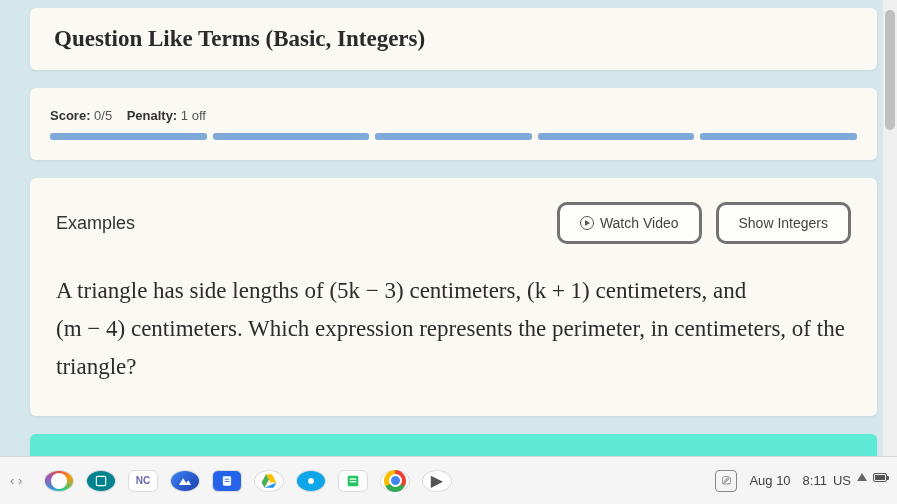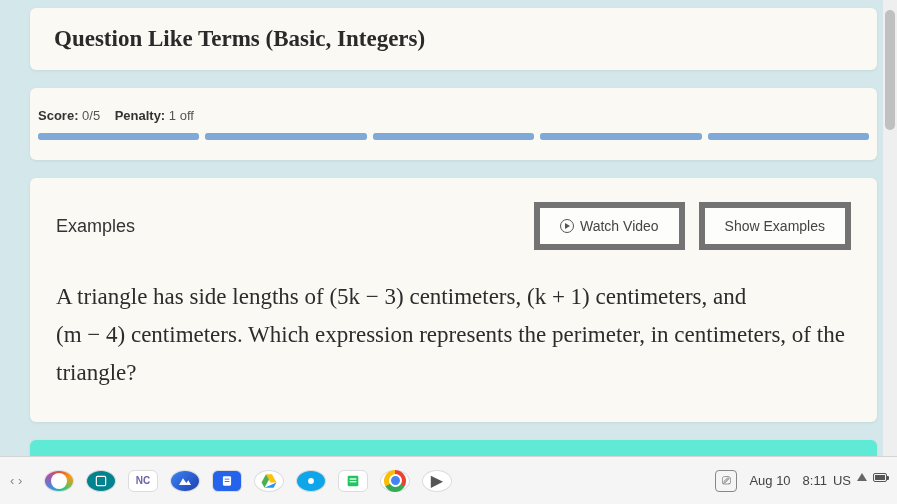--- a/index.html
+++ b/index.html
@@ -11,21 +11,21 @@
   overflow: hidden;
   position: relative;
 }
 .page-wrap {
   padding: 0 20px 0 30px;
   height: 100%;
 }
 .card {
   background: #fbf9f4;
   border-radius: 6px;
-  padding: 20px 8px;
+  padding: 20px 20px;
   margin-bottom: 18px;
   box-shadow: 0 1px 3px rgba(0,0,0,0.08);
 }
 .title-card { margin-top: 8px; padding: 18px 24px; }
 .title {
   font-size: 23px;
   font-weight: bold;
   color: #2a2a2a;
 }
 .score-line {
@@ -60,23 +60,23 @@
   align-items: center;
   margin-bottom: 28px;
 }
 .qtitle {
   font-size: 18px;
   color: #333;
   font-family: Arial, sans-serif;
 }
 .spacer { flex: 1; }
 .btn {
-  border: 6px solid #737373;
+  border: 3px solid #737373;
   background: #fdfdfb;
-  border-radius: 0;
+  border-radius: 10px;
   padding: 10px 20px;
   font-size: 14px;
   font-family: Arial, sans-serif;
   color: #444;
   cursor: pointer;
   display: inline-flex;
   align-items: center;
   gap: 6px;
   margin-left: 14px;
 }
@@ -251,21 +251,21 @@
 
   <div class="card question-card">
     <div class="qheader">
       <div class="qtitle">Examples</div>
       <div class="spacer"></div>
       <button class="btn">
         <span class="play-icon"></span>
         <span>Watch Video</span>
       </button>
       <button class="btn">
-        <span>Show Examples</span>
+        <span>Show Integers</span>
       </button>
     </div>
 
     <div class="qtext">
       <span>A triangle has side lengths of </span><span class="math">(5k − 3)</span><span> centimeters, </span><span class="math">(k + 1)</span><span> centimeters, and </span><br><span class="math">(m − 4)</span><span> centimeters. Which expression represents the perimeter, in centimeters, of the triangle?</span>
     </div>
   </div>
 
   <div class="card answer-card">
     <div class="answer-label">Answer</div>

